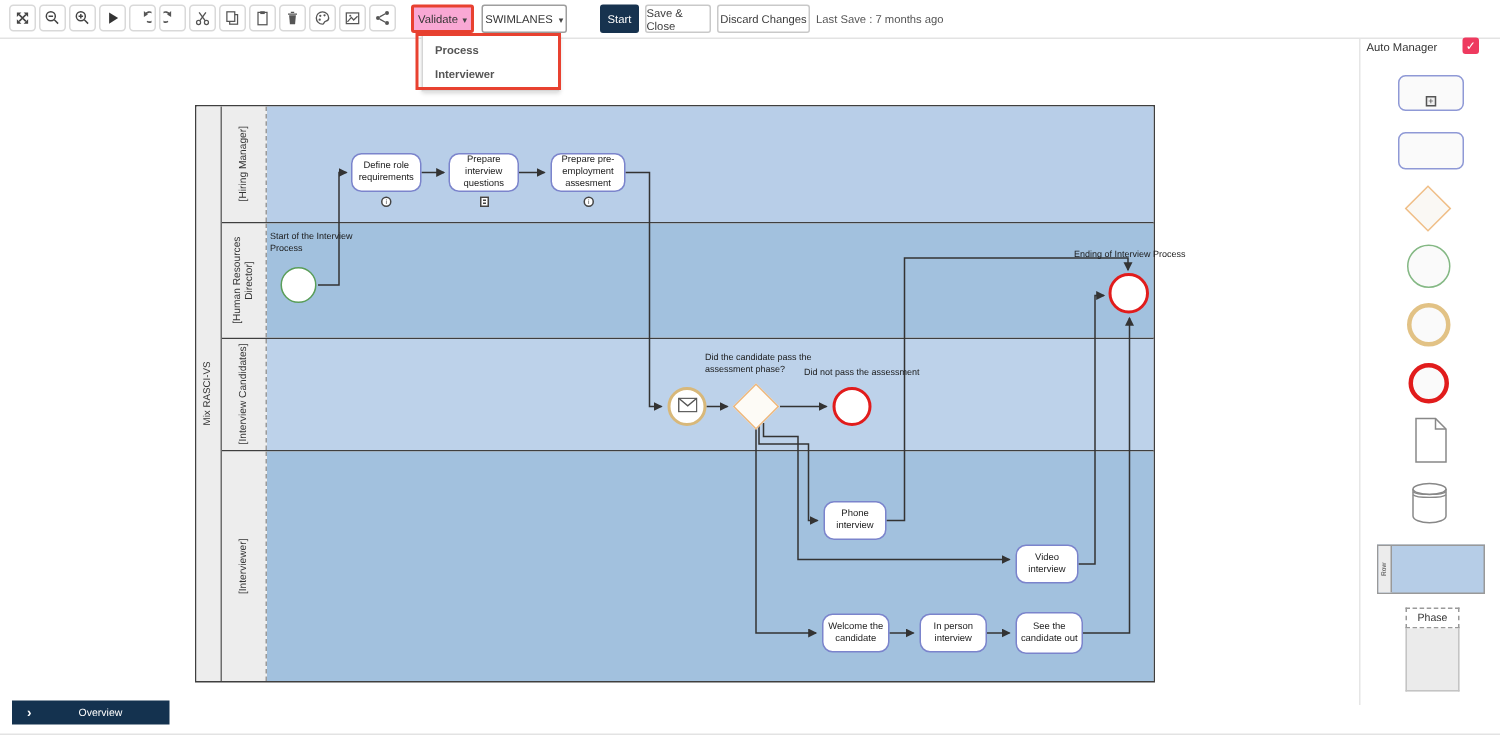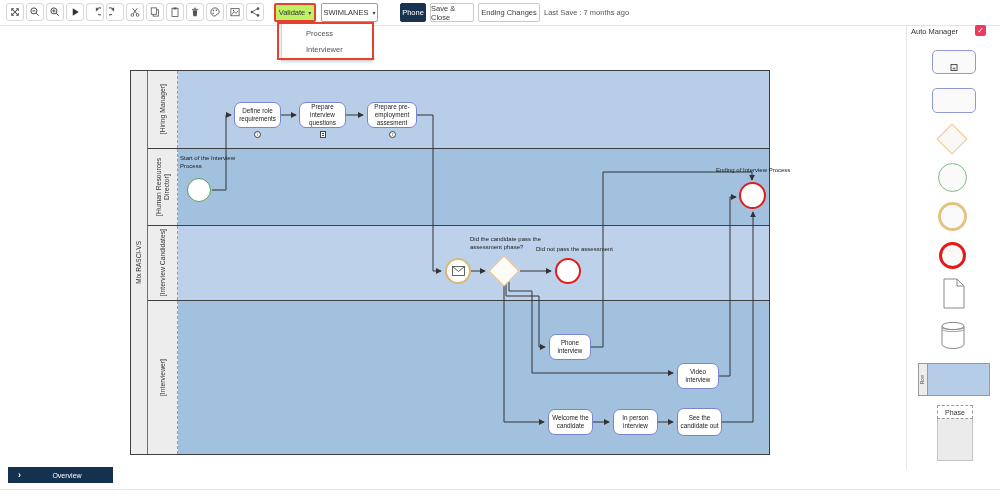--- a/index.html
+++ b/index.html
@@ -13,37 +13,37 @@
   .tbtn{
     position:absolute;top:3px;width:18px;height:18px;background:#fff;
     border:1px solid #d9d9d9;border-radius:3px;display:flex;align-items:center;justify-content:center;
     box-sizing:border-box;cursor:pointer;
   }
   .tbtn svg{display:block;}
   .btn{
     position:absolute;top:3px;height:19px;box-sizing:border-box;border-radius:2px;
     font-size:7.5px;display:flex;align-items:center;justify-content:center;cursor:pointer;
   }
-  .validate-btn{left:274px;width:42px;background:#bef264;border:2px solid #e84130;color:#333;gap:3px;}
+  .validate-btn{left:274px;width:42px;background:#f9a8d4;border:2px solid #e84130;color:#333;gap:3px;}
   .swimlanes-btn{left:321px;width:57px;background:#fff;border:1px solid #9e9e9e;color:#333;gap:4px;}
   .caret{font-size:6px;color:#444;}
   .save-btn{left:400px;width:26px;background:#17334f;border:1px solid #17334f;color:#fff;}
   .saveclose-btn{left:430px;width:44px;background:#fff;border:1px solid #c9c9c9;color:#3a3a3a;}
   .discard-btn{left:478px;width:62px;background:#fff;border:1px solid #c9c9c9;color:#3a3a3a;}
   .last-save{position:absolute;left:544px;top:8px;font-size:7.5px;color:#555;}
   
   .menu-annotation{
     position:absolute;left:277px;top:22px;width:97px;height:38px;
     border:2px solid #e84130;z-index:11;box-sizing:border-box;pointer-events:none;
   }
   .dropdown-menu{
     position:absolute;left:281px;top:23px;width:90px;background:#fff;border:1px solid #d5d5d5;
     box-shadow:0 1px 3px rgba(0,0,0,.18);z-index:10;padding:2px 0;
   }
-  .menu-item{height:16px;line-height:16px;padding-left:24px;font-size:7.5px;color:#555;cursor:pointer;}
+  .menu-item{height:16px;line-height:16px;padding-left:8px;font-size:7.5px;color:#555;cursor:pointer;font-weight:bold;}
   
   .canvas{position:absolute;left:0;top:25px;width:1000px;height:465px;background:#fff;
     border-top:1px solid #e3e3e3;border-bottom:1px solid #e3e3e3;box-sizing:border-box;}
   .panel-divider{position:absolute;left:906px;top:26px;width:1px;height:444px;background:#e6e6e6;}
   
   .pool{position:absolute;left:130px;top:70px;width:640px;height:385px;display:flex;
     border:1px solid #3f3f3f;box-sizing:border-box;}
   .pool-title-col{width:17px;background:#ededed;border-right:1px solid #6e6e6e;
     display:flex;align-items:center;justify-content:center;box-sizing:border-box;}
   .vtext{writing-mode:vertical-rl;transform:rotate(180deg);font-size:6.5px;color:#333;
@@ -223,27 +223,27 @@
 
   <div class="btn validate-btn">
     <span>Validate</span>
     <span class="caret">▾</span>
   </div>
   <div class="btn swimlanes-btn">
     <span>SWIMLANES</span>
     <span class="caret">▾</span>
   </div>
   <div class="btn save-btn">
-      <span>Phone</span>
+      <span>Start</span>
     </div>
   <div class="btn saveclose-btn">
       <span>Save &amp; Close</span>
     </div>
   <div class="btn discard-btn">
-      <span>Ending Changes</span>
+      <span>Discard Changes</span>
     </div>
   <div class="last-save">Last Save : 7 months ago</div>
 </div>
 
 <div class="dropdown-menu">
   <div class="menu-item">Process</div>
   <div class="menu-item">Interviewer</div>
 </div>
 <div class="menu-annotation"></div>
 

